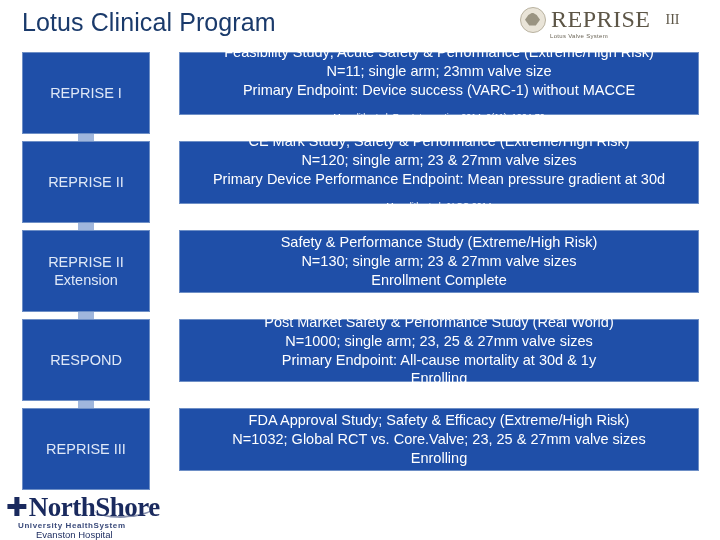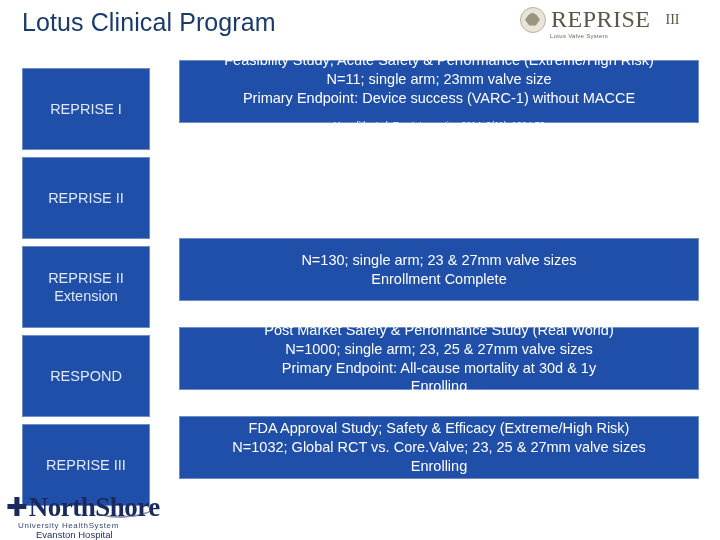--- a/index.html
+++ b/index.html
@@ -92,42 +92,42 @@
   .row {
     position: relative;
     height: 82px;
     margin-bottom: 7px;
   }
   .row:last-child { margin-bottom: 0; }
 
   .left-box {
     position: absolute;
     left: 22px;
-    top: 16px;
+    top: 0;
     width: 128px;
     height: 82px;
     background: #1f4fa8;
     border: 1px solid #6e8fc6;
     display: flex;
     align-items: center;
     justify-content: center;
     text-align: center;
     box-sizing: border-box;
   }
   .left-box .label {
     color: #dfe8f7;
     font-size: 14.5px;
     line-height: 1.25;
     padding: 0 4px;
   }
 
   .right-box {
     position: absolute;
     left: 179px;
-    top: 8px;
+    top: 0;
     width: 520px;
     height: 63px;
     background: #1f4fa8;
     border: 1px solid #6e8fc6;
     box-sizing: border-box;
     display: flex;
     flex-direction: column;
     align-items: center;
     justify-content: center;
     text-align: right;
@@ -185,20 +185,21 @@
     color: #1a2a5e;
   }
   .footer-logo .fl-sub {
     position: absolute;
     left: 12px;
     top: 27px;
     font-size: 8px;
     color: #3a4a7a;
     letter-spacing: 0.6px;
     white-space: nowrap;
+    font-weight: bold;
   }
   .footer-logo .fl-sub2 {
     position: absolute;
     left: 30px;
     top: 35px;
     font-size: 9.5px;
     color: #1a2a5e;
     white-space: nowrap;
   }
   .footer-logo .fl-swoosh {
@@ -240,28 +241,35 @@
       <div class="line">Primary Endpoint: Device success (VARC-1) without MACCE</div>
       <div class="citation">Meredith et al, EuroIntervention 2014; 9(11): 1264-70</div>
     </div>
   </div>
 
   <div class="row">
     <div class="connector" style="top:82px; height:7px;"></div>
     <div class="left-box">
       <div class="label">REPRISE II</div>
     </div>
+    <div class="right-box">
+      <div class="line">CE Mark Study; Safety &amp; Performance (Extreme/High Risk)</div>
+      <div class="line">N=120; single arm; 23 &amp; 27mm valve sizes</div>
+      <div class="line">Primary Device Performance Endpoint: Mean pressure gradient at 30d</div>
+      <div class="citation">Meredith et al, JACC 2014</div>
+    </div>
   </div>
 
   <div class="row">
     <div class="connector" style="top:82px; height:7px;"></div>
     <div class="left-box">
       <div class="label">REPRISE II Extension</div>
     </div>
     <div class="right-box">
+      <div class="line">Safety &amp; Performance Study (Extreme/High Risk)</div>
       <div class="line">N=130; single arm; 23 &amp; 27mm valve sizes</div>
       <div class="line">Enrollment Complete</div>
     </div>
   </div>
 
   <div class="row">
     <div class="connector" style="top:82px; height:7px;"></div>
     <div class="left-box">
       <div class="label">RESPOND</div>
     </div>

